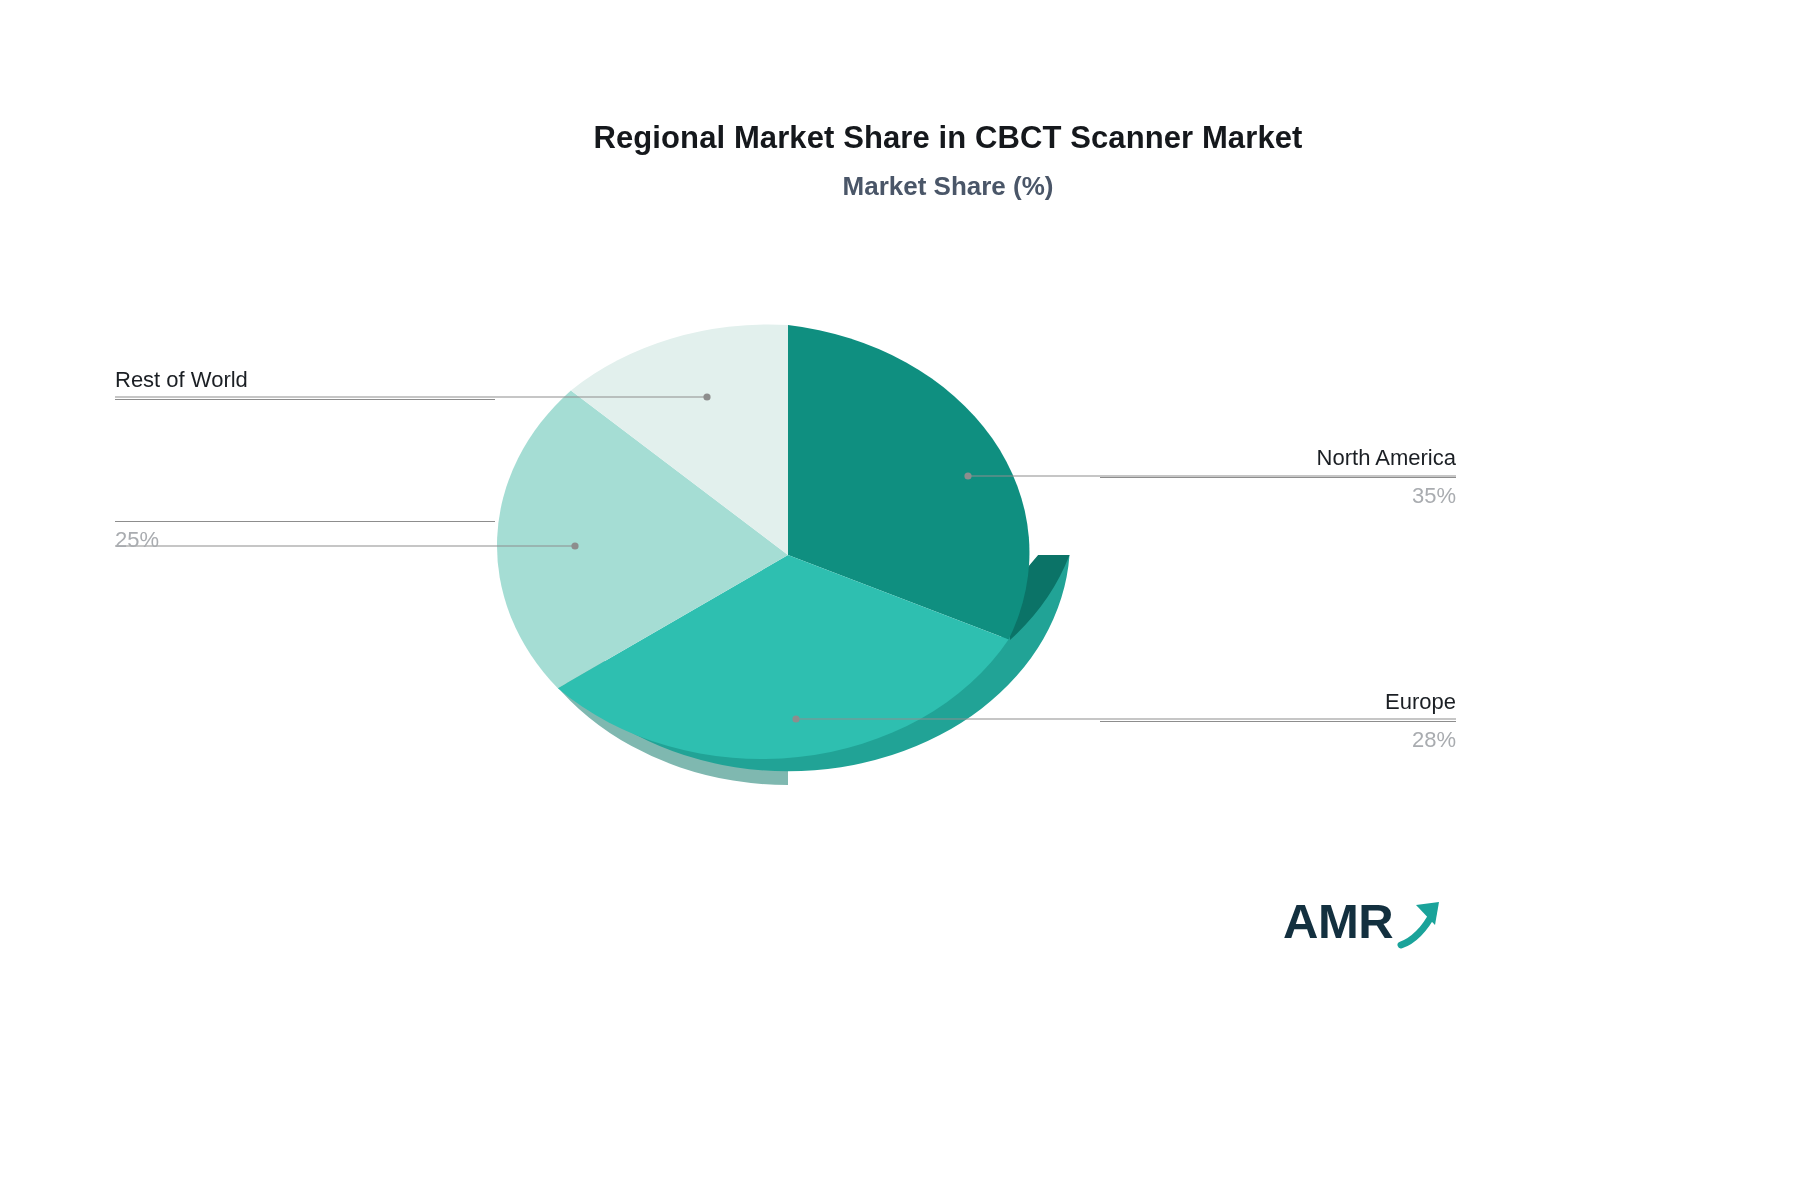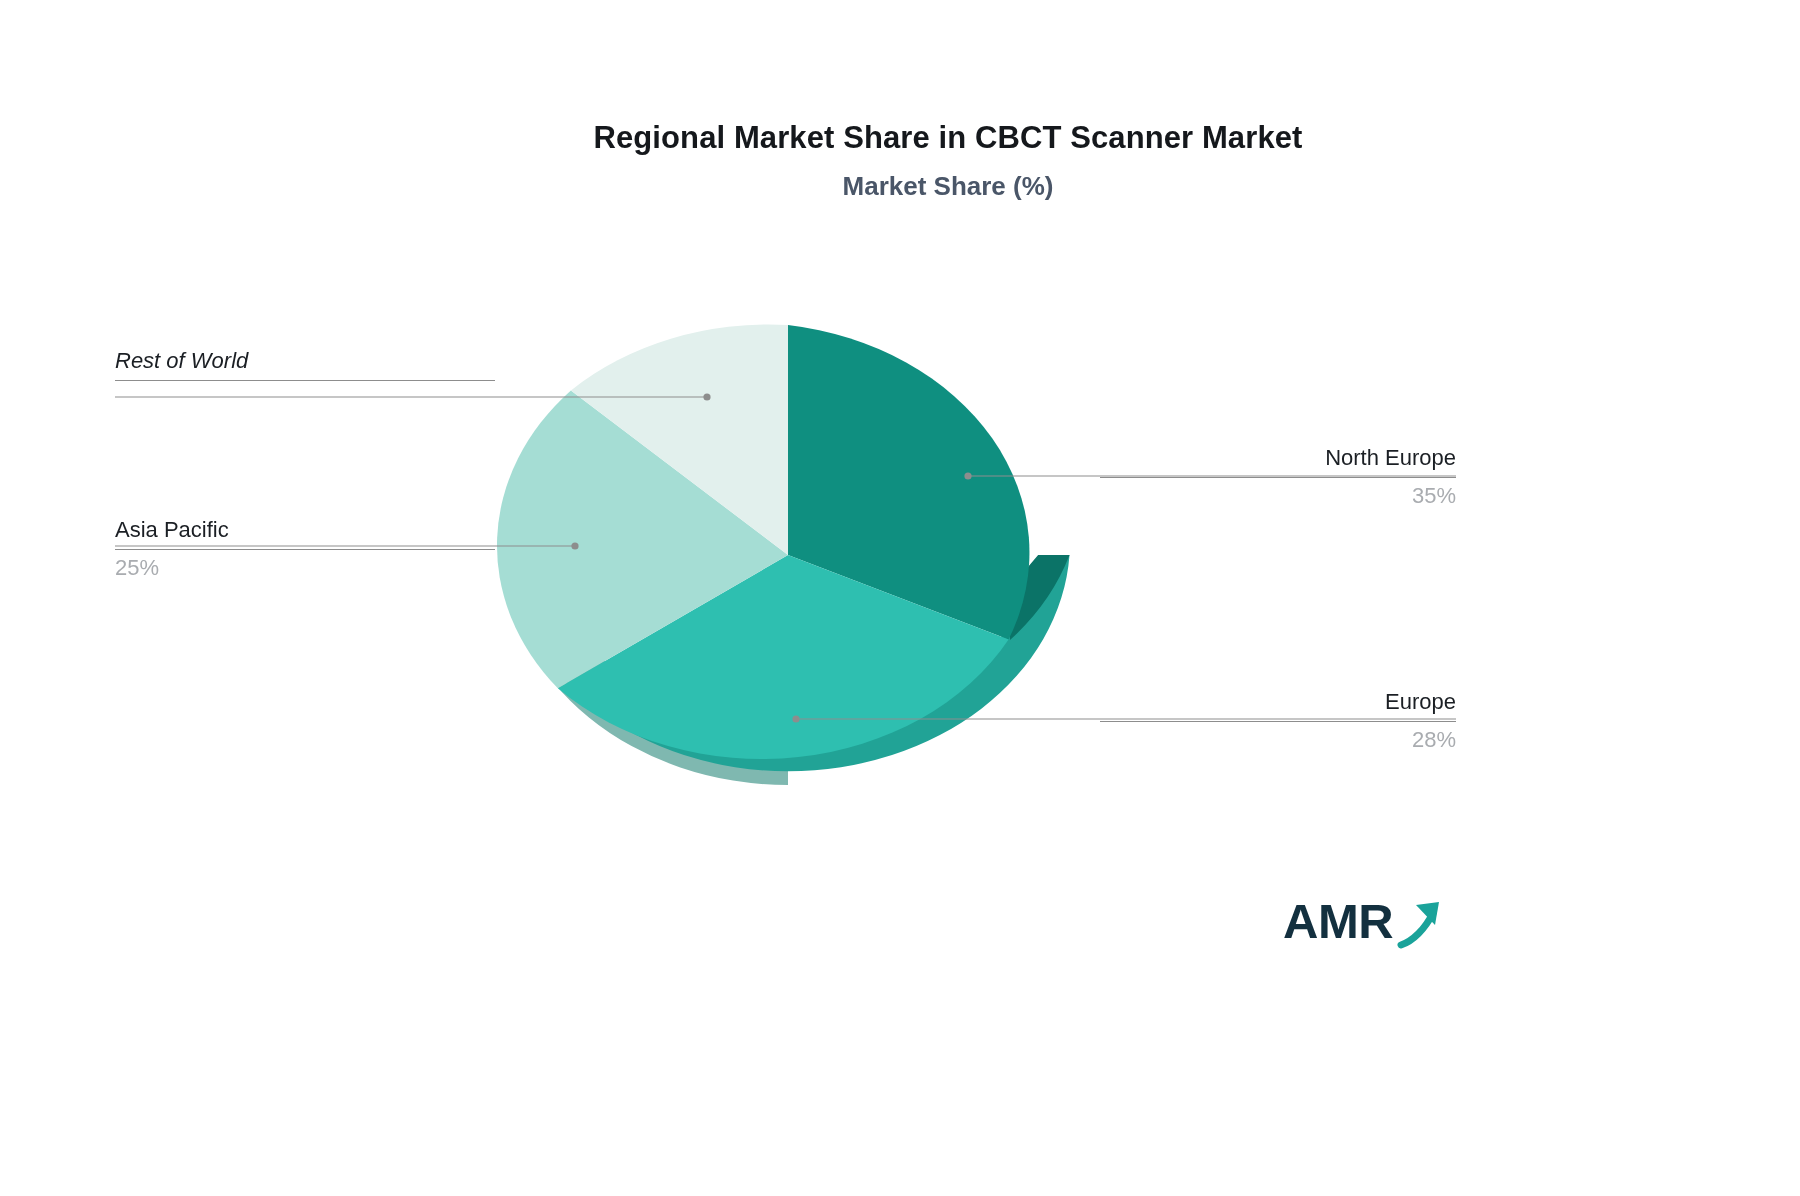--- a/index.html
+++ b/index.html
@@ -151,38 +151,37 @@
     </g>
     <g fill="#8d8d8d">
       <circle cx="968" cy="476" r="3.6"></circle>
       <circle cx="796" cy="719" r="3.6"></circle>
       <circle cx="575" cy="546" r="3.6"></circle>
       <circle cx="707" cy="397" r="3.6"></circle>
     </g>
   </svg>
 
   <div class="callout right" style="left: 1100px; top: 444px; width: 356px;">
-    <div class="cal-name">North Europe</div>
+    <div class="cal-name">North America</div>
     <div class="cal-rule"></div>
     <div class="cal-val">35%</div>
   </div>
 
   <div class="callout right" style="left: 1100px; top: 688px; width: 356px;">
     <div class="cal-name">Europe</div>
     <div class="cal-rule"></div>
     <div class="cal-val">28%</div>
   </div>
 
   <div class="callout left" style="left: 115px; top: 516px; width: 380px;">
-    <div class="cal-name">Asia Pacific</div>
     <div class="cal-rule"></div>
     <div class="cal-val">25%</div>
   </div>
 
-  <div class="callout left" style="left: 115px; top: 347px; width: 380px; font-style: italic;">
+  <div class="callout left" style="left: 115px; top: 366px; width: 380px;">
     <div class="cal-name">Rest of World</div>
     <div class="cal-rule"></div>
   </div>
 
   <div class="logo">
     <div class="logo-text">AMR</div>
     <svg width="175" height="70" viewBox="0 0 175 70" style="position:absolute;left:0;top:0;">
       <path d="M118 52 C 130 48 142 36 150 20" stroke="#1aa39a" stroke-width="7" fill="none" stroke-linecap="round"></path>
       <path d="M133 12 L 156 9 L 152 32 Z" fill="#1aa39a"></path>
     </svg>

